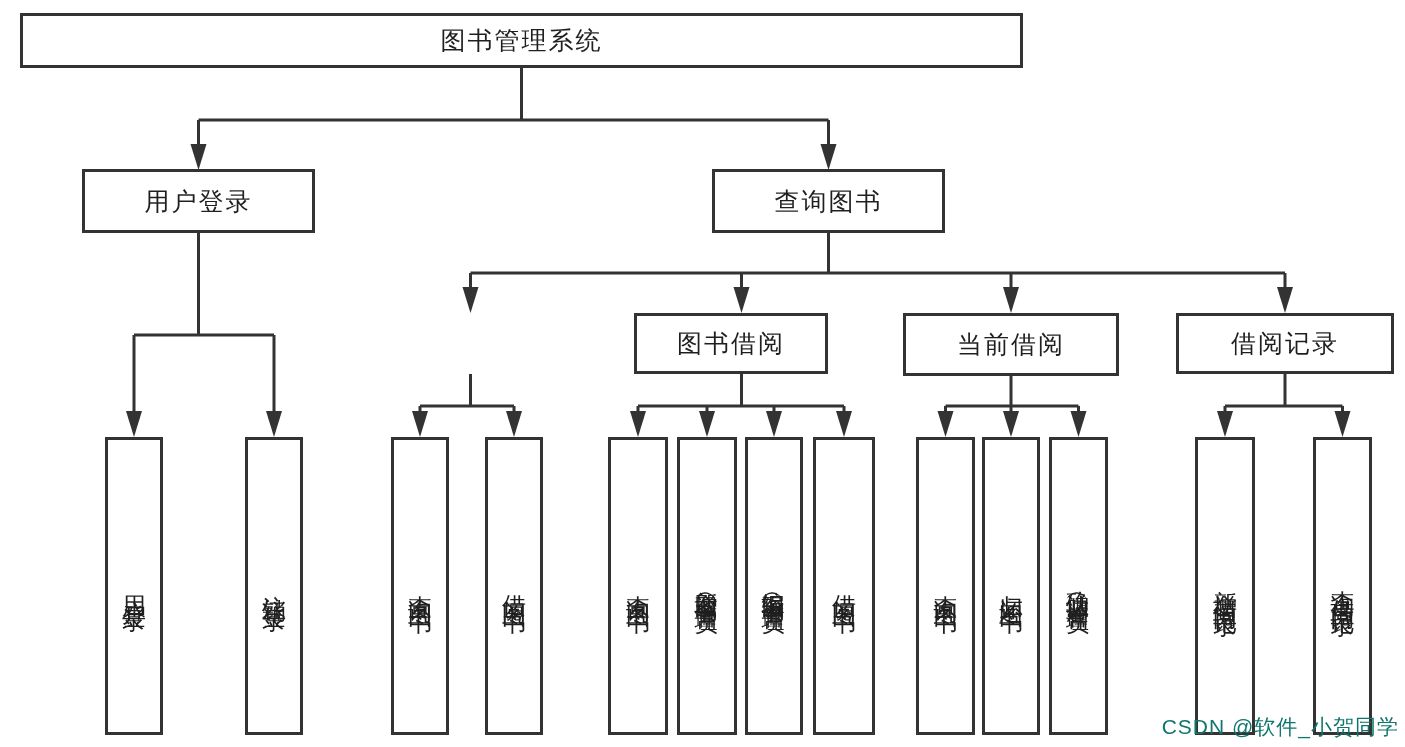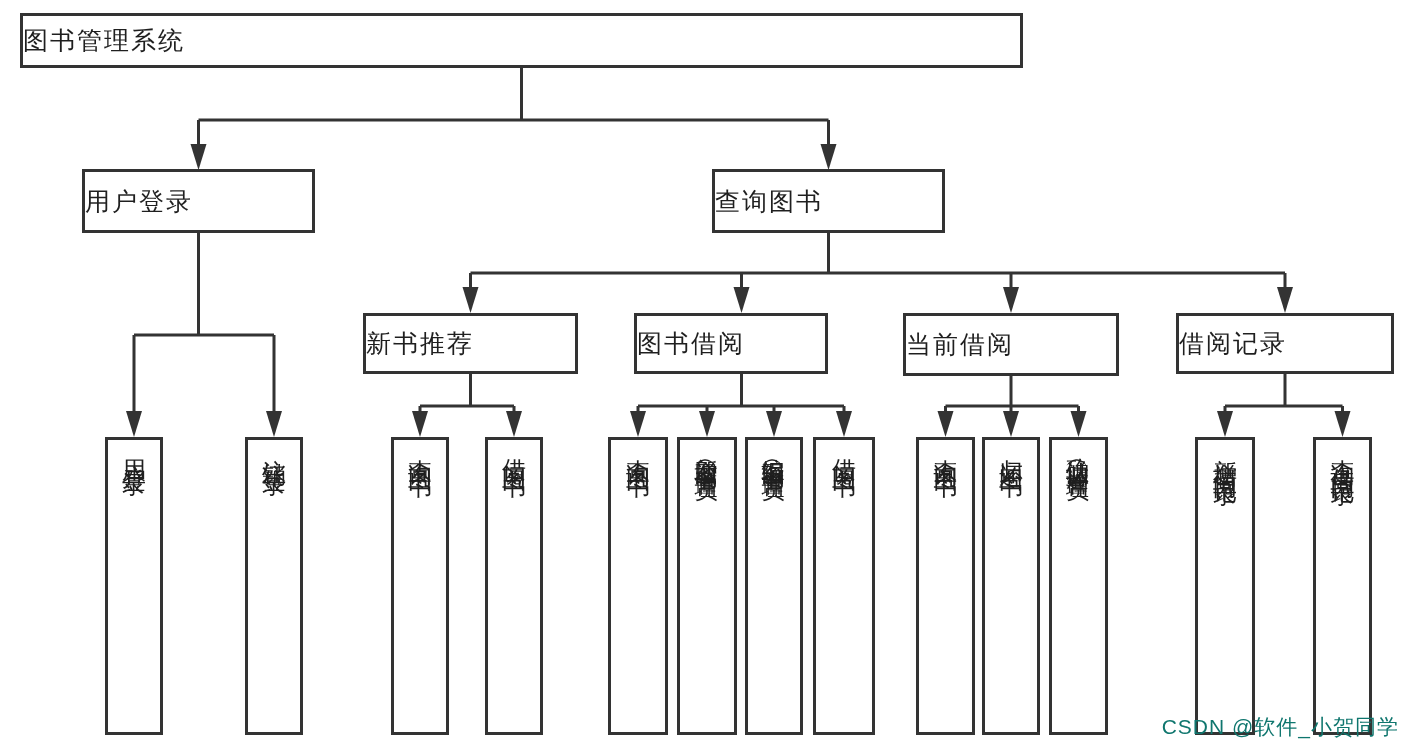--- a/index.html
+++ b/index.html
@@ -3,21 +3,21 @@
 <meta charset="utf-8">
 <style>
   html,body { margin:0; padding:0; background:#ffffff; }
   .canvas {
     position:relative; width:1405px; height:747px; background:#ffffff;
     font-family:"Liberation Sans", sans-serif; overflow:hidden;
   }
   svg.wires { position:absolute; left:0; top:0; width:1405px; height:747px; }
   .node {
     position:absolute; background:#ffffff; border:3px solid #333333;
-    box-sizing:border-box; display:flex; align-items:center; justify-content:flex-start;
+    box-sizing:border-box; display:flex; align-items:center; justify-content:center;
     color:#1f1f1f;
   }
   .hnode { font-size:25px; letter-spacing:2px; white-space:nowrap; }
   .vnode { writing-mode:vertical-rl; text-orientation:mixed; font-size:24px; letter-spacing:5px; }
   .vnode.long { font-size:23px; letter-spacing:3px; }
   .watermark {
     position:absolute; right:6px; bottom:6px; font-size:21px; letter-spacing:1px;
     color:#0f766e; white-space:nowrap;
   }
 </style>
@@ -70,23 +70,20 @@
     <span>图书管理系统</span>
   </div>
 
   <div class="node hnode" style="left:82px;top:169px;width:233px;height:64px">
     <span>用户登录</span>
   </div>
   <div class="node hnode" style="left:712px;top:169px;width:233px;height:64px">
     <span>查询图书</span>
   </div>
 
-  <div class="node hnode" style="left:363px;top:313px;width:215px;height:61px">
-    <span>新书推荐</span>
-  </div>
   <div class="node hnode" style="left:634px;top:313px;width:194px;height:61px">
     <span>图书借阅</span>
   </div>
   <div class="node hnode" style="left:903px;top:313px;width:216px;height:63px">
     <span>当前借阅</span>
   </div>
   <div class="node hnode" style="left:1176px;top:313px;width:218px;height:61px">
     <span>借阅记录</span>
   </div>
 

